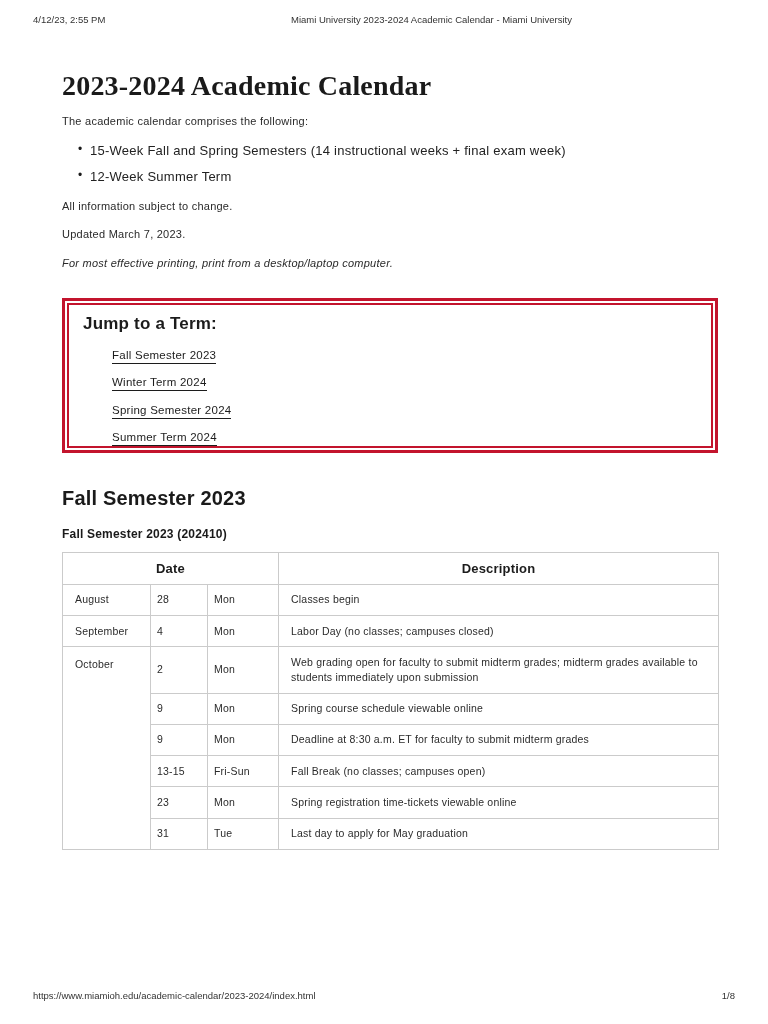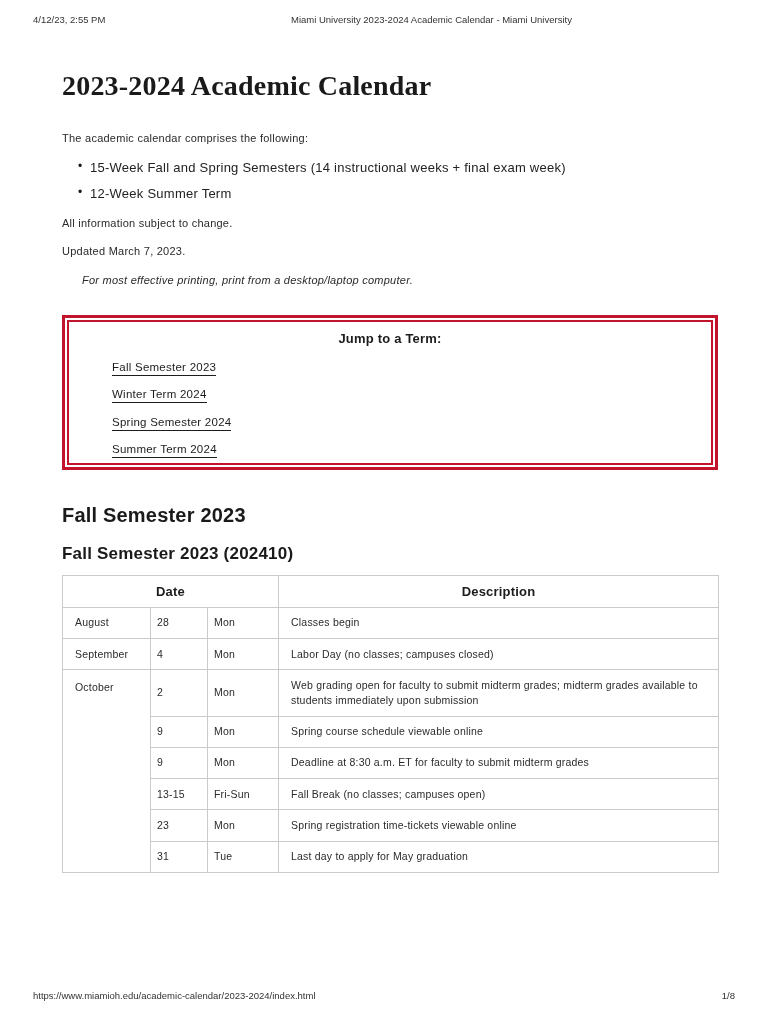--- a/index.html
+++ b/index.html
@@ -38,59 +38,58 @@
     color: #1a1a1a;
     letter-spacing: 0.2px;
   }
 
   .body-text {
     font-size: 11px;
     line-height: 1.25;
     letter-spacing: 0.25px;
     color: #2a2a2a;
   }
-  p.intro { margin-top: 30px; }
+  p.intro { margin-top: 13px; }
 
   ul.term-list { margin-top: 15px; list-style: none; }
   ul.term-list li {
     position: relative;
     padding-left: 28px;
     margin-bottom: 12px;
     font-size: 13px;
     letter-spacing: 0.25px;
     line-height: 1.1;
   }
   ul.term-list li::before {
     content: "•";
     position: absolute; left: 16px; top: -1px;
     font-size: 12px; color: #1a1a1a;
   }
 
   p.note { margin-top: 15px; }
-  p.print-note { margin-top: 15px; font-style: italic; margin-left: 20px; }
+  p.print-note { margin-top: 15px; font-style: italic; }
 
   
   .jump-box {
     margin-top: 27px;
     border: 3px solid #c3142d;
     padding: 2px;
     width: 656px;
     height: 155px;
   }
   .jump-box-inner {
     border: 2px solid #c3142d;
     height: 100%;
     padding: 9px 14px 18px 14px;
   }
   .jump-heading {
-    font-size: 13px;
+    font-size: 17px;
     font-weight: 700;
     color: #1c1c1c;
     letter-spacing: 0.2px;
-    text-align: center;
   }
   .jump-links { margin-top: 11px; margin-left: 29px; }
   .jump-links .jump-link-row { margin-bottom: 8.5px; }
   .jump-links a {
     display: inline-block;
     font-size: 11.5px;
     letter-spacing: 0.25px;
     color: #1c1c1c;
     text-decoration: none;
     border-bottom: 1px solid #1c1c1c;
@@ -101,21 +100,21 @@
   
   h2.section-heading {
     margin-top: 34px;
     font-size: 20px;
     font-weight: 700;
     letter-spacing: 0.2px;
     color: #1a1a1a;
   }
   h3.section-subheading {
     margin-top: 17px;
-    font-size: 17px;
+    font-size: 12px;
     font-weight: 700;
     letter-spacing: 0.2px;
     color: #1a1a1a;
   }
 
   
   table.calendar {
     margin-top: 11px;
     width: 656px;
     border-collapse: collapse;

